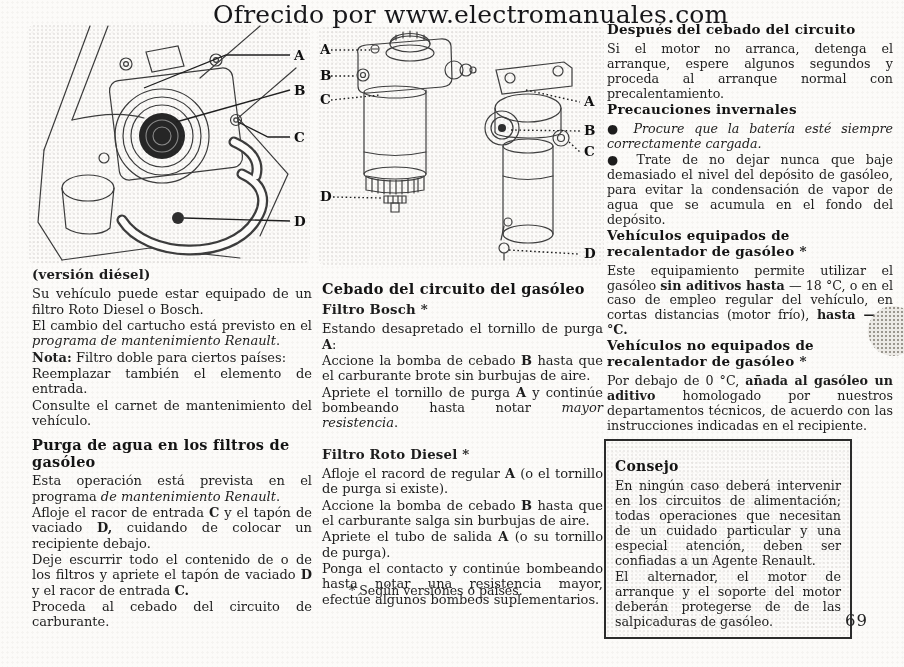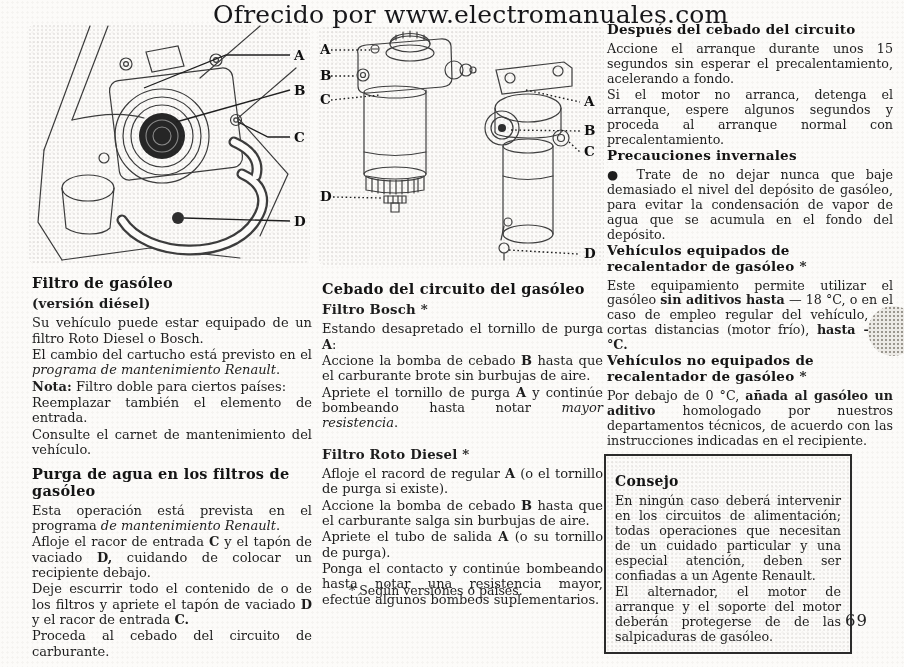--- a/index.html
+++ b/index.html
@@ -208,21 +208,20 @@
         <path d="M191 224 L260 228"></path>
       </g>
       <text class="callout-letter" x="266" y="80">A</text>
       <text class="callout-letter" x="266" y="109">B</text>
       <text class="callout-letter" x="266" y="130">C</text>
       <text class="callout-letter" x="266" y="232">D</text>
     </svg>
   </div>
 
   <div class="col col-left">
-    <h2>Filtro de gasóleo</h2>
     <h3>(versión diésel)</h3>
     <p>Su vehículo puede estar equipado de un filtro Roto Diesel o Bosch.</p>
     <p><span>El cambio del cartucho está previsto en el </span><span class="i">programa de mantenimiento Renault</span><span>.</span></p>
     <p><span class="b">Nota:</span><span> Filtro doble para ciertos países:</span></p>
     <p>Reemplazar también el elemento de entrada.</p>
     <p>Consulte el carnet de mantenimiento del vehículo.</p>
     <h2>Purga de agua en los filtros de gasóleo</h2>
     <p><span>Esta operación está prevista en el programa </span><span class="i">de mantenimiento Renault</span><span>.</span></p>
     <p><span>Afloje el racor de entrada </span><span class="b">C</span><span> y el tapón de vaciado </span><span class="b">D,</span><span> cuidando de colocar un recipiente debajo.</span></p>
     <p><span>Deje escurrir todo el contenido de o de los filtros y apriete el tapón de vaciado </span><span class="b">D</span><span> y el racor de entrada </span><span class="b">C.</span></p>
@@ -237,23 +236,23 @@
     <p><span>Apriete el tornillo de purga </span><span class="b">A</span><span> y continúe bombeando hasta notar </span><span class="i">mayor resistencia</span><span>.</span></p>
     <h3 class="spaced">Filtro Roto Diesel *</h3>
     <p><span>Afloje el racord de regular </span><span class="b">A</span><span> (o el tornillo de purga si existe).</span></p>
     <p><span>Accione la bomba de cebado </span><span class="b">B</span><span> hasta que el carburante salga sin burbujas de aire.</span></p>
     <p><span>Apriete el tubo de salida </span><span class="b">A</span><span> (o su tornillo de purga).</span></p>
     <p>Ponga el contacto y continúe bombeando hasta notar una resistencia mayor, efectúe algunos bombeos suplementarios.</p>
   </div>
 
   <div class="col col-right">
     <h2>Después del cebado del circuito</h2>
-    <p>Accione el arranque durante unos 15 segundos sin esperar el precalentamiento, acelerando a fondo.</p>
     <p>Si el motor no arranca, detenga el arranque, espere algunos segundos y proceda al arranque normal con precalentamiento.</p>
     <h2>Precauciones invernales</h2>
+    <p><span>● </span><span class="i">Procure que la batería esté siempre correctamente cargada.</span></p>
     <p>● Trate de no dejar nunca que baje demasiado el nivel del depósito de gasóleo, para evitar la condensación de vapor de agua que se acumula en el fondo del depósito.</p>
     <h2>Vehículos equipados de recalentador de gasóleo *</h2>
     <p><span>Este equipamiento permite utilizar el gasóleo </span><span class="b">sin aditivos hasta</span><span> — 18 °C, o en el caso de empleo regular del vehículo, en cortas distancias (motor frío), </span><span class="b">hasta — 5 °C.</span></p>
     <h2>Vehículos no equipados de recalentador de gasóleo *</h2>
     <p><span>Por debajo de 0 °C, </span><span class="b">añada al gasóleo un aditivo</span><span> homologado por nuestros departamentos técnicos, de acuerdo con las instrucciones indicadas en el recipiente.</span></p>
     <div class="advice-box">
       <h2>Consejo</h2>
       <p>En ningún caso deberá intervenir en los circuitos de alimentación; todas operaciones que necesitan de un cuidado particular y una especial atención, deben ser confiadas a un Agente Renault.</p>
       <p>El alternador, el motor de arranque y el soporte del motor deberán protegerse de de las salpicaduras de gasóleo.</p>
     </div>

